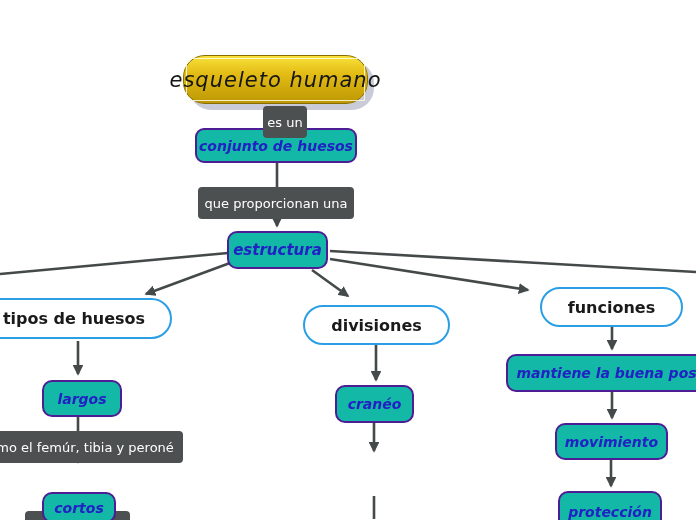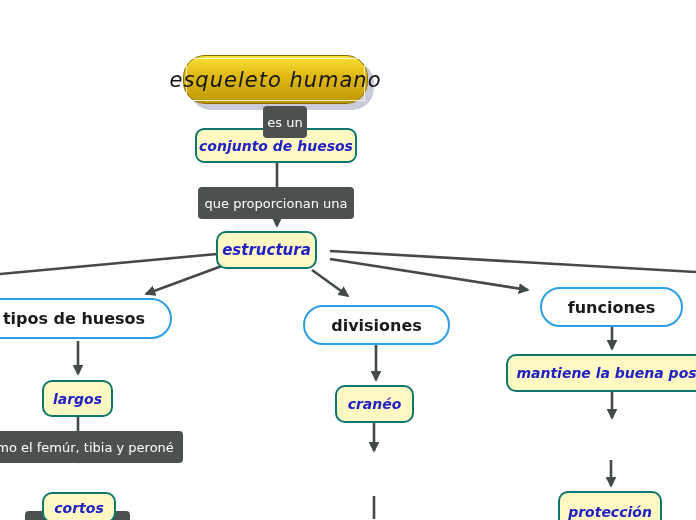--- a/index.html
+++ b/index.html
@@ -23,21 +23,21 @@
   .root .title{
     font-style:italic;font-size:21px;color:#161616;letter-spacing:1px;white-space:nowrap;
   }
   
   .link-label{
     background:#4c5050;color:#ffffff;border-radius:4px;
     font-size:13px;white-space:nowrap;padding:16px 8px;
   }
   
   .concept{
-    background:#fef9c3;border:2px solid #0f766e;border-radius:10px;
+    background:#14b8a6;border:2px solid #4c1d95;border-radius:10px;
     color:#2121c4;font-weight:bold;font-style:italic;font-size:14px;white-space:nowrap;
   }
   
   .category{
     background:#ffffff;border:2px solid #2b9fe5;border-radius:21px;
     color:#1a1a1a;font-weight:bold;font-size:16px;white-space:nowrap;
   }
   .edge{stroke:#44494a;stroke-width:2.6;fill:none;}
 </style>
 </head>
@@ -89,41 +89,44 @@
   </div>
 
   <div class="node link-label" style="left:25px;top:511px;width:105px;height:22px;">
     <span></span>
   </div>
 
   <div class="node concept" style="left:195px;top:128px;width:162px;height:35px;border-radius:9px;">
     <span>conjunto de huesos</span>
   </div>
 
-  <div class="node concept" style="left:216px;top:231px;width:101px;height:38px;font-size:15px;align-items:center;">
+  <div class="node concept" style="left:227px;top:231px;width:101px;height:38px;font-size:15px;align-items:center;">
     <span>estructura</span>
   </div>
 
-  <div class="node concept" style="left:42px;top:380px;width:71px;height:37px;">
+  <div class="node concept" style="left:42px;top:380px;width:80px;height:37px;">
     <span>largos</span>
   </div>
 
   <div class="node concept" style="left:42px;top:492px;width:74px;height:31px;">
     <span>cortos</span>
   </div>
 
   <div class="node concept" style="left:335px;top:385px;width:79px;height:38px;">
     <span>cranéo</span>
   </div>
 
 
   <div class="node concept" style="left:506px;top:354px;width:234px;height:38px;">
     <span>mantiene la buena postura</span>
   </div>
 
+  <div class="node concept" style="left:555px;top:423px;width:113px;height:37px;">
+    <span>movimiento</span>
+  </div>
 
   <div class="node concept" style="left:558px;top:491px;width:104px;height:42px;">
     <span>protección</span>
   </div>
 
   <div class="node category" style="left:-24px;top:298px;width:196px;height:41px;">
     <span>tipos de huesos</span>
   </div>
 
   <div class="node category" style="left:540px;top:287px;width:143px;height:40px;">

